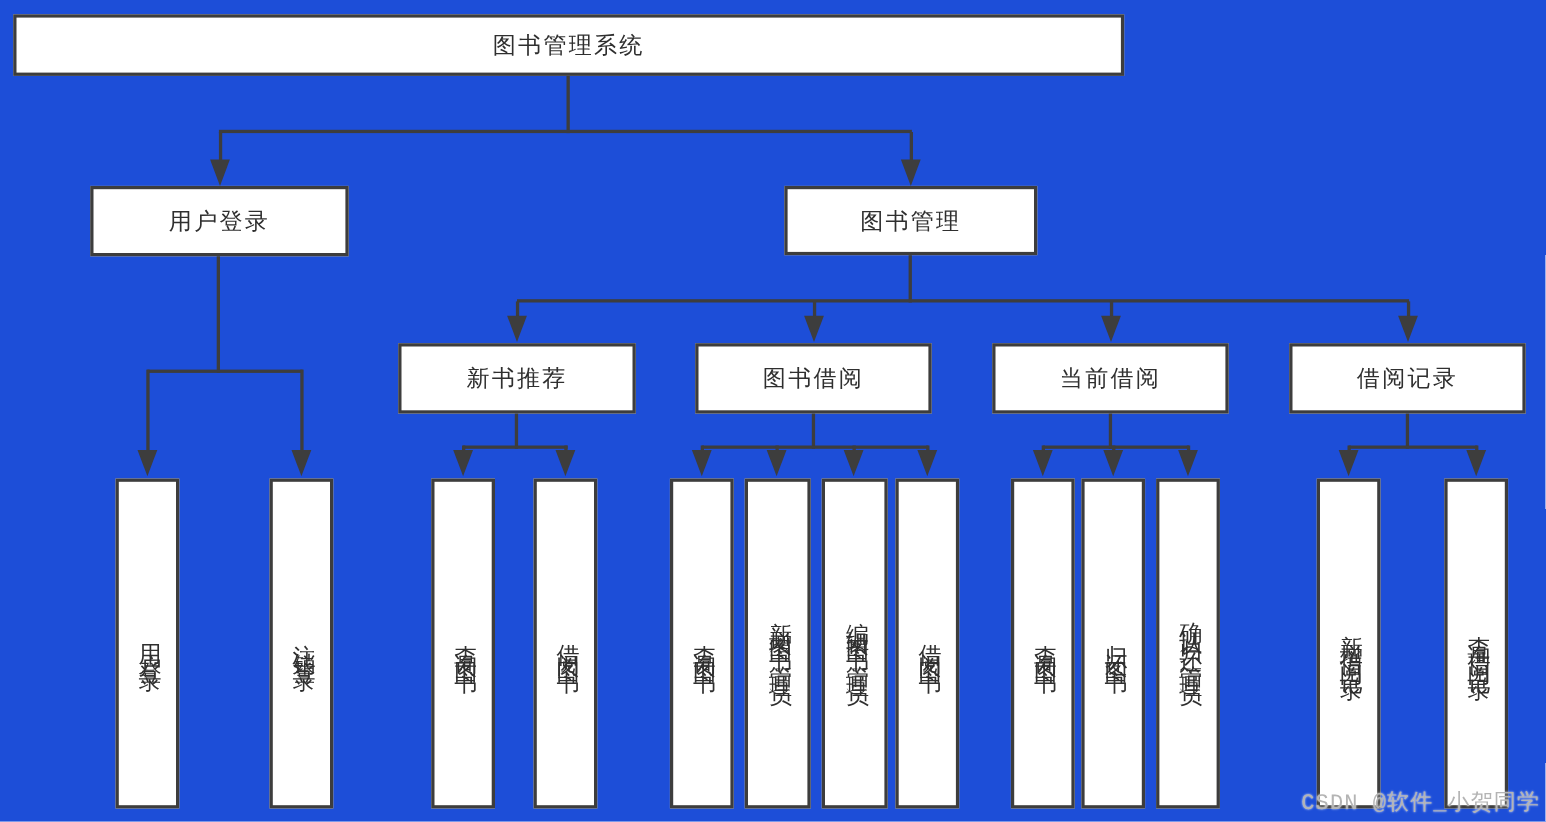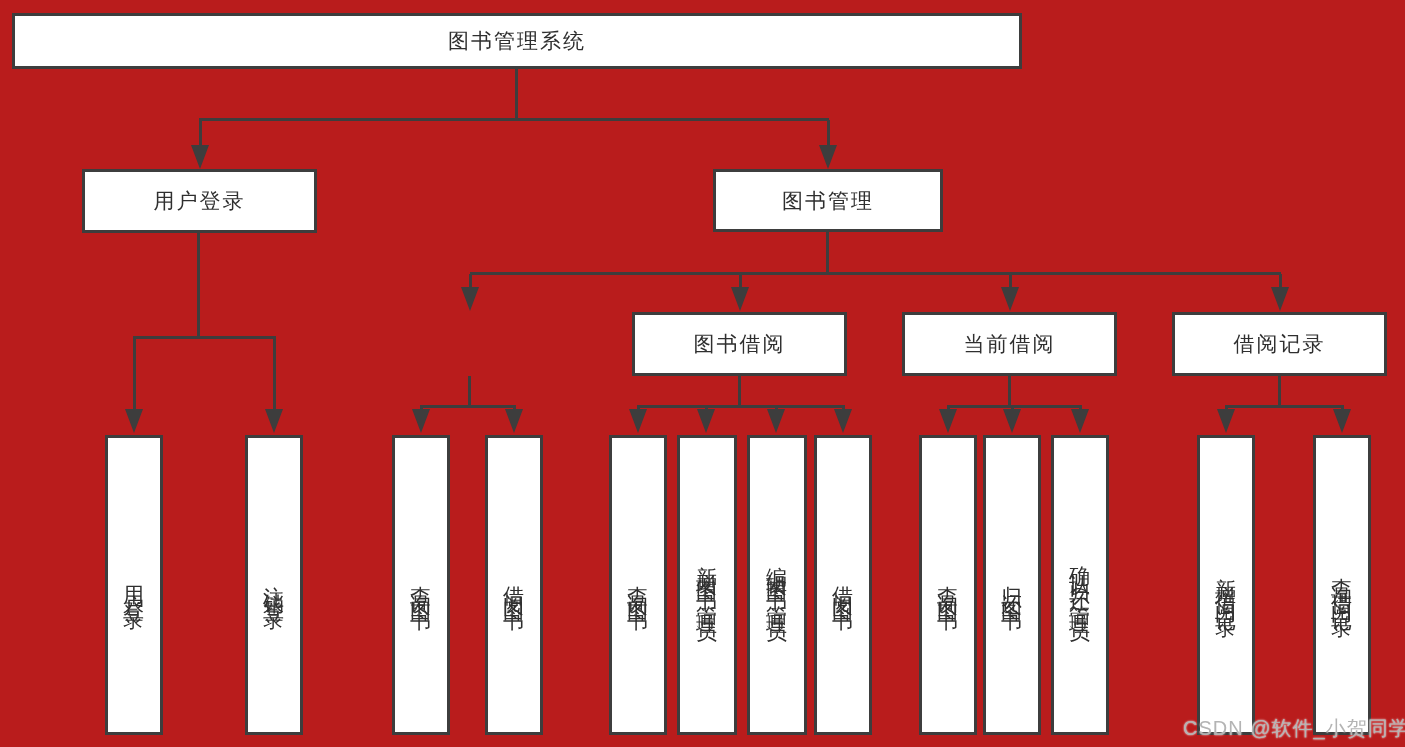--- a/index.html
+++ b/index.html
@@ -2,21 +2,21 @@
 <html style="--line: #3d3d3d; --text: #2f2f2f; --wm: #b4b4b4;"><head>
 <meta charset="utf-8">
 <style>
   :root{
     --line:#3d3d3d;
     --text:#2f2f2f;
     --wm:#b4b4b4;
   }
   html,body{margin:0;padding:0;background:#fff;}
   body{font-family:"Liberation Sans","DejaVu Sans",sans-serif;}
-  #stage{position:relative;width:1405px;height:747px;background:#b91c1c;overflow:hidden;}
+  #stage{position:relative;width:1405px;height:747px;background:#1d4ed8;overflow:hidden;font-family:Liberation Mono, monospace;}
 
   .box{
     position:absolute;
     box-sizing:border-box;
     border:3px solid var(--line);
     background:#fff;
     display:flex;
     align-items:center;
     justify-content:center;
     color:var(--text);
@@ -57,20 +57,23 @@
     <span>图书管理系统</span>
   </div>
 
   <div class="box" style="left:82px;top:169px;width:235px;height:64px;">
     <span>用户登录</span>
   </div>
   <div class="box" style="left:713px;top:169px;width:230px;height:63px;justify-content:center;">
     <span>图书管理</span>
   </div>
 
+  <div class="box" style="left:362px;top:312px;width:216px;height:64px;">
+    <span>新书推荐</span>
+  </div>
   <div class="box" style="left:632px;top:312px;width:215px;height:64px;">
     <span>图书借阅</span>
   </div>
   <div class="box" style="left:902px;top:312px;width:215px;height:64px;">
     <span>当前借阅</span>
   </div>
   <div class="box" style="left:1172px;top:312px;width:215px;height:64px;">
     <span>借阅记录</span>
   </div>
 

